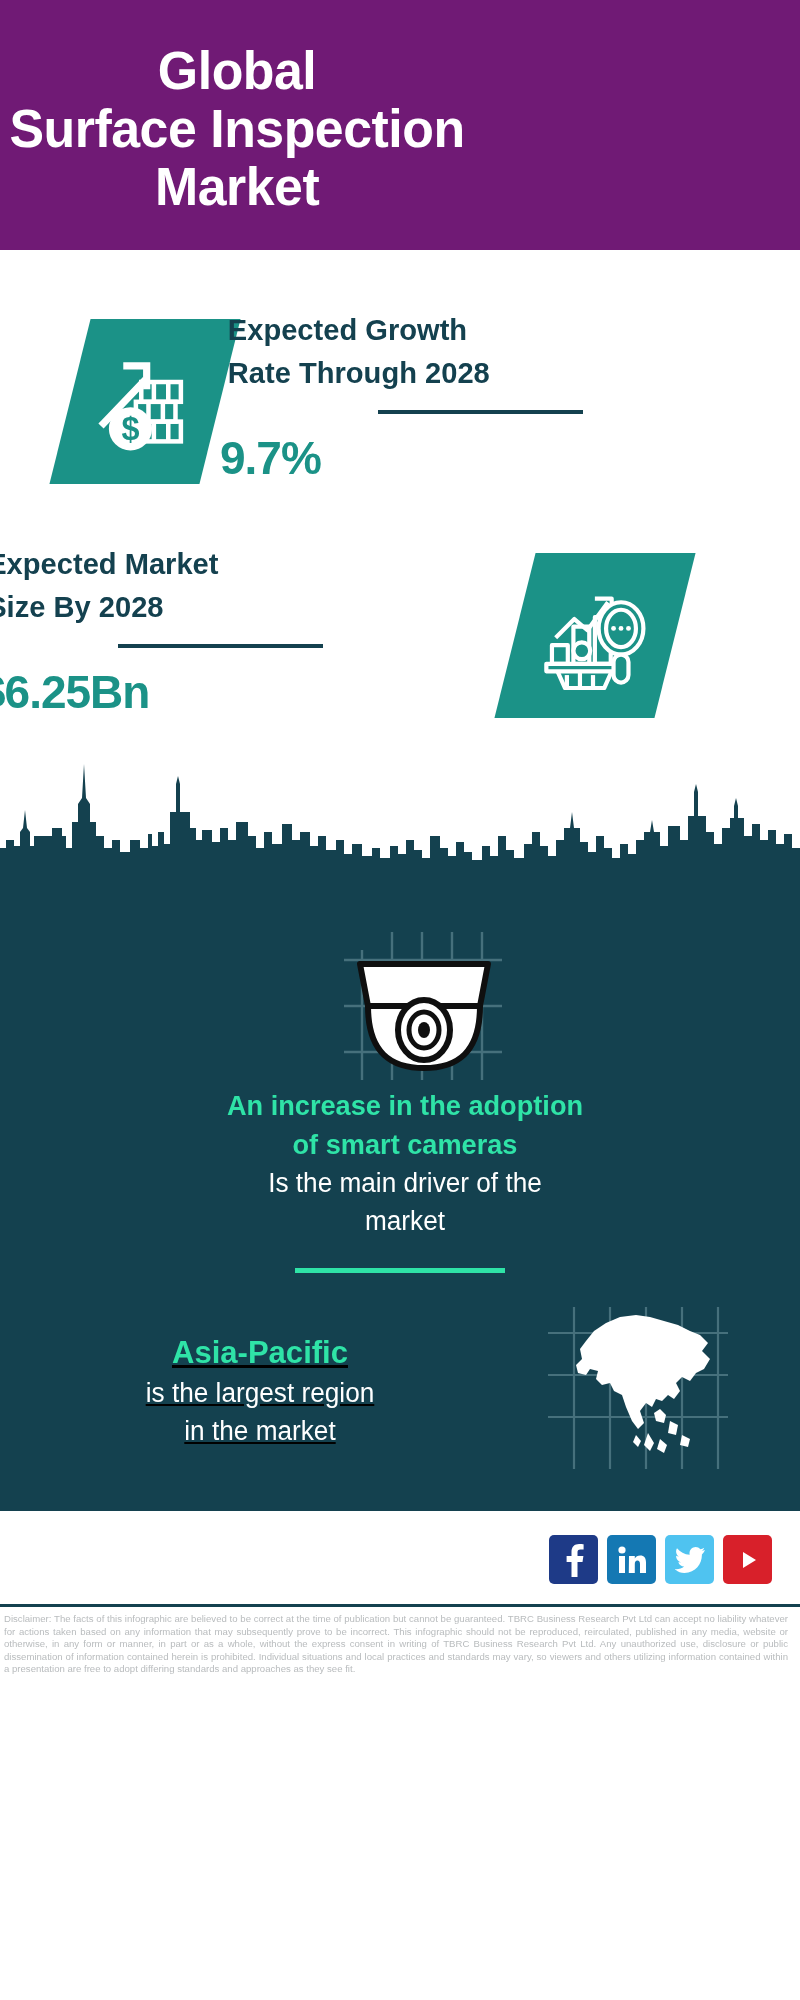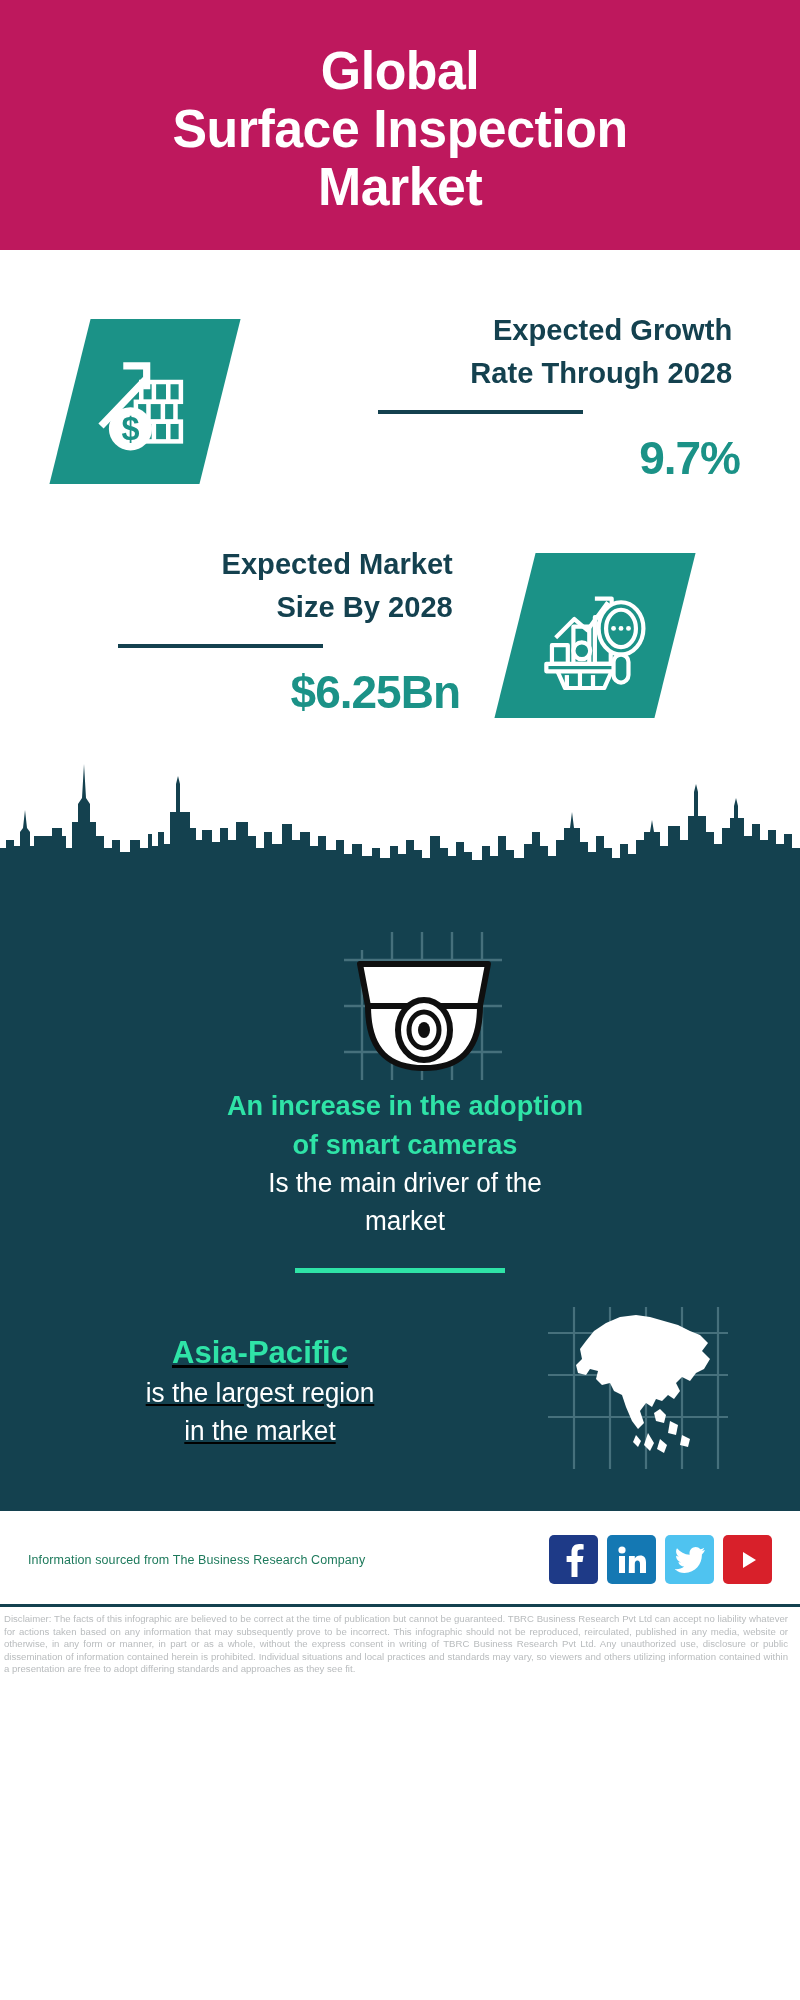--- a/index.html
+++ b/index.html
@@ -8,23 +8,23 @@
     font-family:"Liberation Sans", sans-serif;
     background:#ffffff;
     position:relative;
     overflow:hidden;
   }
   .page { width:800px; height:2000px; position:relative; }
 
   
   .header {
     width:800px; height:250px;
-    background:#be185d;
+    background:#701a75;
     display:flex; flex-direction:column;
-    align-items:center; justify-content:center;
+    align-items:flex-start; justify-content:center;
     padding-top:6px;
   }
   .header h1 {
     color:#ffffff;
     font-size:54px;
     line-height:58px;
     font-weight:bold;
     text-align:center;
     letter-spacing:-0.5px;
     transform:scaleX(0.96);
@@ -39,21 +39,21 @@
   .para {
     background:#1b9287;
     display:flex; align-items:center; justify-content:center;
     transform:skewX(-14deg);
   }
   .para > .glyph { transform:skewX(14deg); display:block; }
 
   .tile-a { width:150px; height:165px; margin-left:70px; }
   .tile-b { width:160px; height:165px; margin-left:30px; }
 
-  .stat-text { text-align:right; }
+  .stat-text { text-align:left; }
   .stat-label {
     color:#14414f;
     font-size:30px;
     line-height:43px;
     font-weight:bold;
     transform:scaleX(0.97);
   }
   .stat-rule {
     width:205px; height:4px; background:#14414f;
     margin:16px auto 8px auto;
@@ -291,21 +291,20 @@
           <path fill="#ffffff" d="M142 132 L150 136 L148 144 L140 142 Z"></path>
           <path fill="#ffffff" d="M120 136 L127 142 L124 150 L117 146 Z"></path>
           <path fill="#ffffff" d="M96 132 L101 138 L98 144 L93 139 Z"></path>
         </svg>
       </div>
     </div>
   </div>
 
   <div class="footer">
     <div class="src-block">
-      <div class="src-line">Information sourced from The Business Research Company</div>
     </div>
     <div class="socials">
       <div class="sbtn s-fb">
         <svg width="26" height="34" viewBox="0 0 26 34">
           <path fill="#ffffff" d="M16.5 34 V19 H21.5 L22.4 13 H16.5 V9.4 C16.5 7.7 17 6.6 19.5 6.6 H22.6 V1.2
           C22 1.1 20.2 1 18.1 1 C13.6 1 10.5 3.7 10.5 8.8 V13 H5.6 V19 H10.5 V34 Z"></path>
         </svg>
       </div>
       <div class="sbtn s-li">
         <svg width="30" height="30" viewBox="0 0 30 30">

